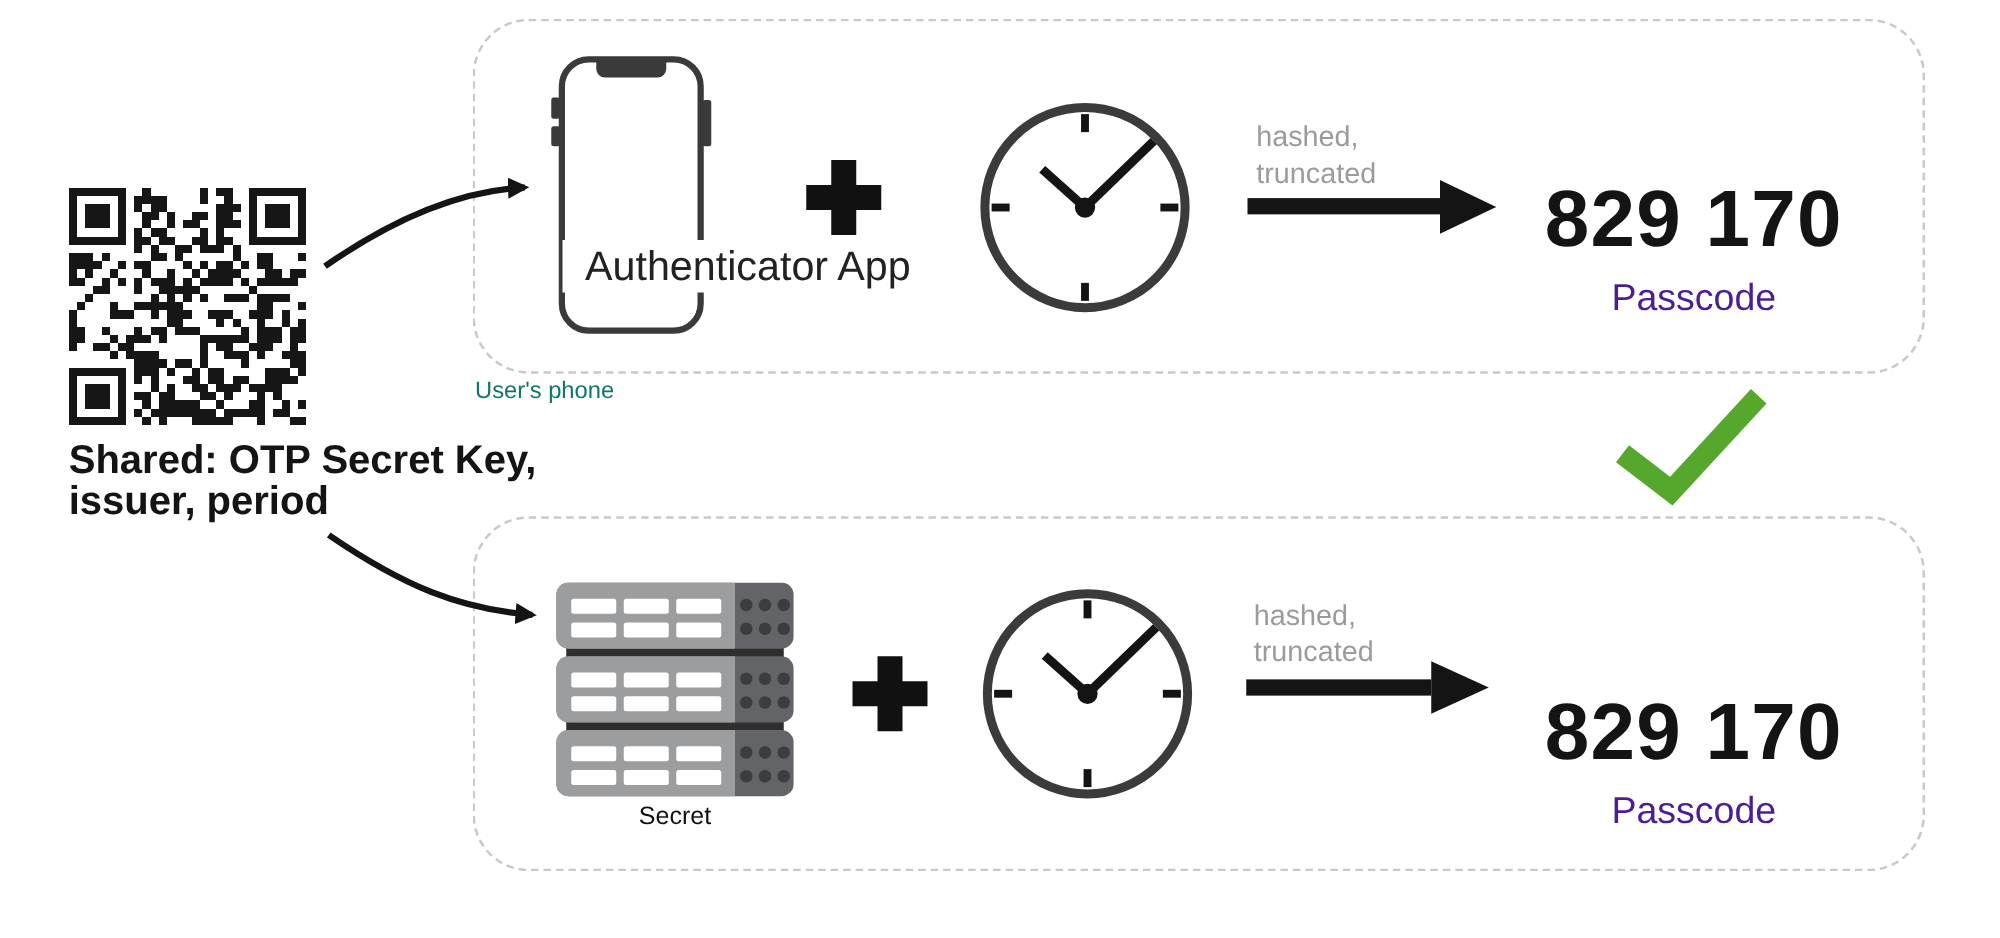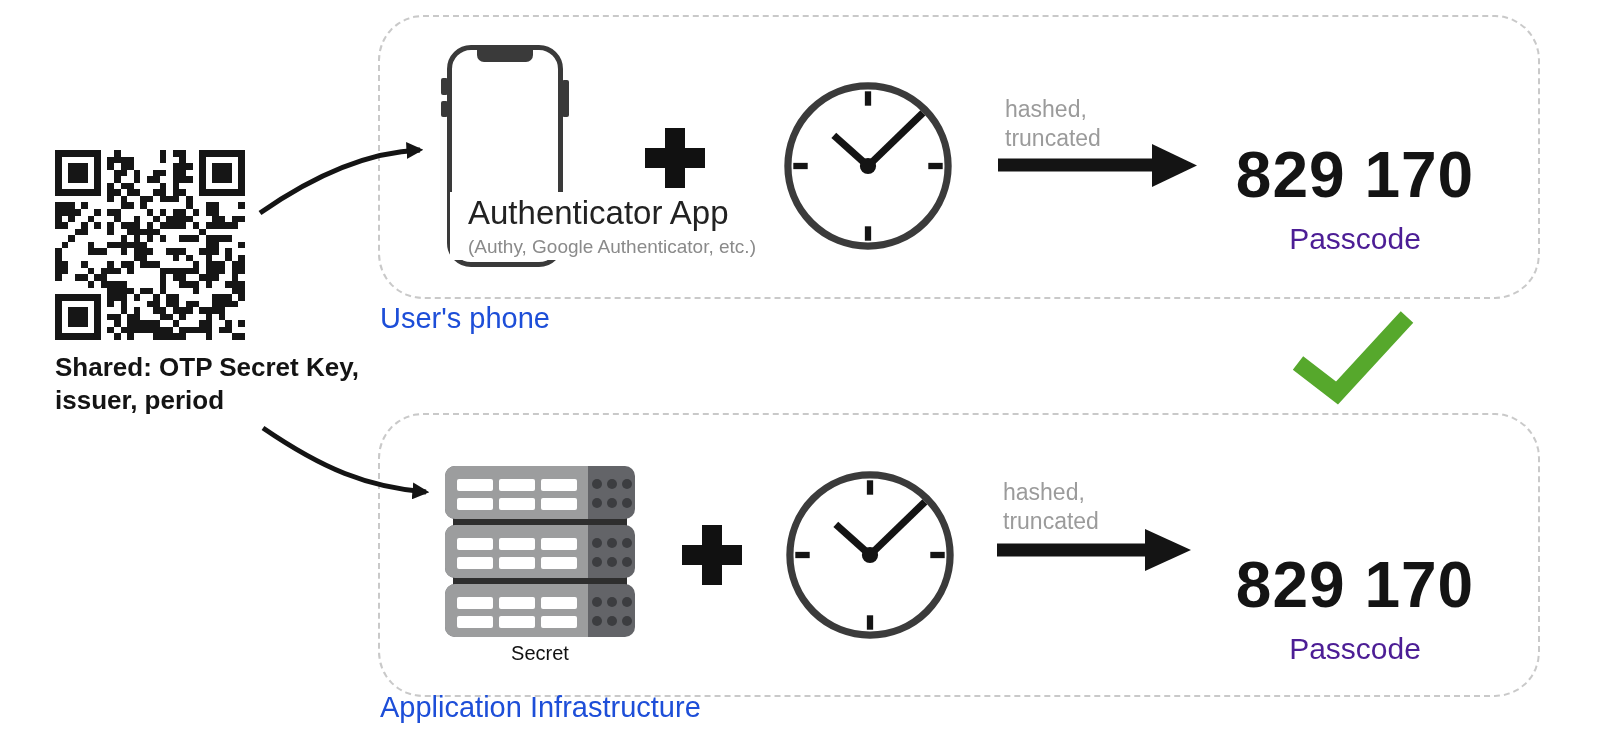--- a/index.html
+++ b/index.html
@@ -2,25 +2,25 @@
 <html><head>
 <meta charset="utf-8">
 <style>
   html,body{margin:0;padding:0;background:#ffffff;font-family:"Liberation Sans",sans-serif;}
   .canvas{position:relative;width:1600px;height:750px;background:#fff;overflow:hidden;}
 
   .dashed-box{position:absolute;border:2.5px dashed #c9c9c9;border-radius:45px;background:transparent;}
   #box-phone{left:378px;top:15px;width:1158px;height:280px;}
   #box-server{left:378px;top:413px;width:1158px;height:280px;}
 
-  .lane-label{position:absolute;color:#1d4ed8;font-size:29px;}
+  .lane-label{position:absolute;color:#0f766e;font-size:19px;}
   #label-phone{left:380px;top:302px;}
   #label-server{left:380px;top:691px;}
 
-  .caption{position:absolute;left:55px;top:351px;font-size:26px;font-weight:bold;color:#141414;line-height:33px;white-space:pre-line;}
+  .caption{position:absolute;left:55px;top:351px;font-size:32px;font-weight:bold;color:#141414;line-height:33px;white-space:pre-line;}
 
   #qr-icon{position:absolute;left:55px;top:150px;width:190px;height:190px;}
 
   
   .phone{position:absolute;left:447px;top:45px;width:106px;height:212px;border:5px solid #3a3a3a;border-radius:24px;background:#fff;z-index:1;}
   .phone .notch{position:absolute;left:50%;transform:translateX(-50%);top:-1px;width:56px;height:13px;background:#3a3a3a;border-radius:0 0 7px 7px;}
   .phone .btn{position:absolute;width:7px;background:#3a3a3a;border-radius:2px;}
   .phone .btn.l1{left:-11px;top:28px;height:17px;}
   .phone .btn.l2{left:-11px;top:51px;height:16px;}
   .phone .btn.r1{right:-11px;top:30px;height:37px;}
@@ -391,21 +391,20 @@
   <div class="lane-label" id="label-phone">User's phone</div>
 
   <div class="phone">
     <div class="notch"></div>
     <div class="btn l1"></div>
     <div class="btn l2"></div>
     <div class="btn r1"></div>
   </div>
   <div class="app-text">
     <div class="app-title">Authenticator App</div>
-    <div class="app-sub">(Authy, Google Authenticator, etc.)</div>
   </div>
 
   <div class="plus" id="plus-top">
     <div class="h"></div>
     <div class="v"></div>
   </div>
 
   <svg class="clock" id="clock-top" viewBox="0 0 200 200">
     <circle cx="100" cy="100" r="89" fill="#fff" stroke="#3b3b3b" stroke-width="8"></circle>
     <rect x="96.5" y="17" width="7" height="16" fill="#141414"></rect>
@@ -419,21 +418,20 @@
 
   <div class="transform-label" id="transform-top">hashed,
 truncated</div>
 
   <div class="output" id="output-top">
     <div class="code">829 170</div>
     <div class="code-label">Passcode</div>
   </div>
 
   <div class="dashed-box" id="box-server"></div>
-  <div class="lane-label" id="label-server">Application Infrastructure</div>
 
   <svg id="servers-icon" viewBox="0 0 190 172">
     <rect x="8" y="2" width="174" height="168" fill="#2e2e2e"></rect>
     <g>
       <rect x="0" y="0" width="190" height="53" rx="10" fill="#636468"></rect>
       <path d="M10,0 h133 v53 h-133 a10,10 0 0 1 -10,-10 v-33 a10,10 0 0 1 10,-10 z" fill="#9c9d9e"></path>
       <g fill="#fff">
           <rect x="12" y="13" width="36" height="12" rx="2"></rect>
           <rect x="54" y="13" width="36" height="12" rx="2"></rect>
           <rect x="96" y="13" width="36" height="12" rx="2"></rect>

